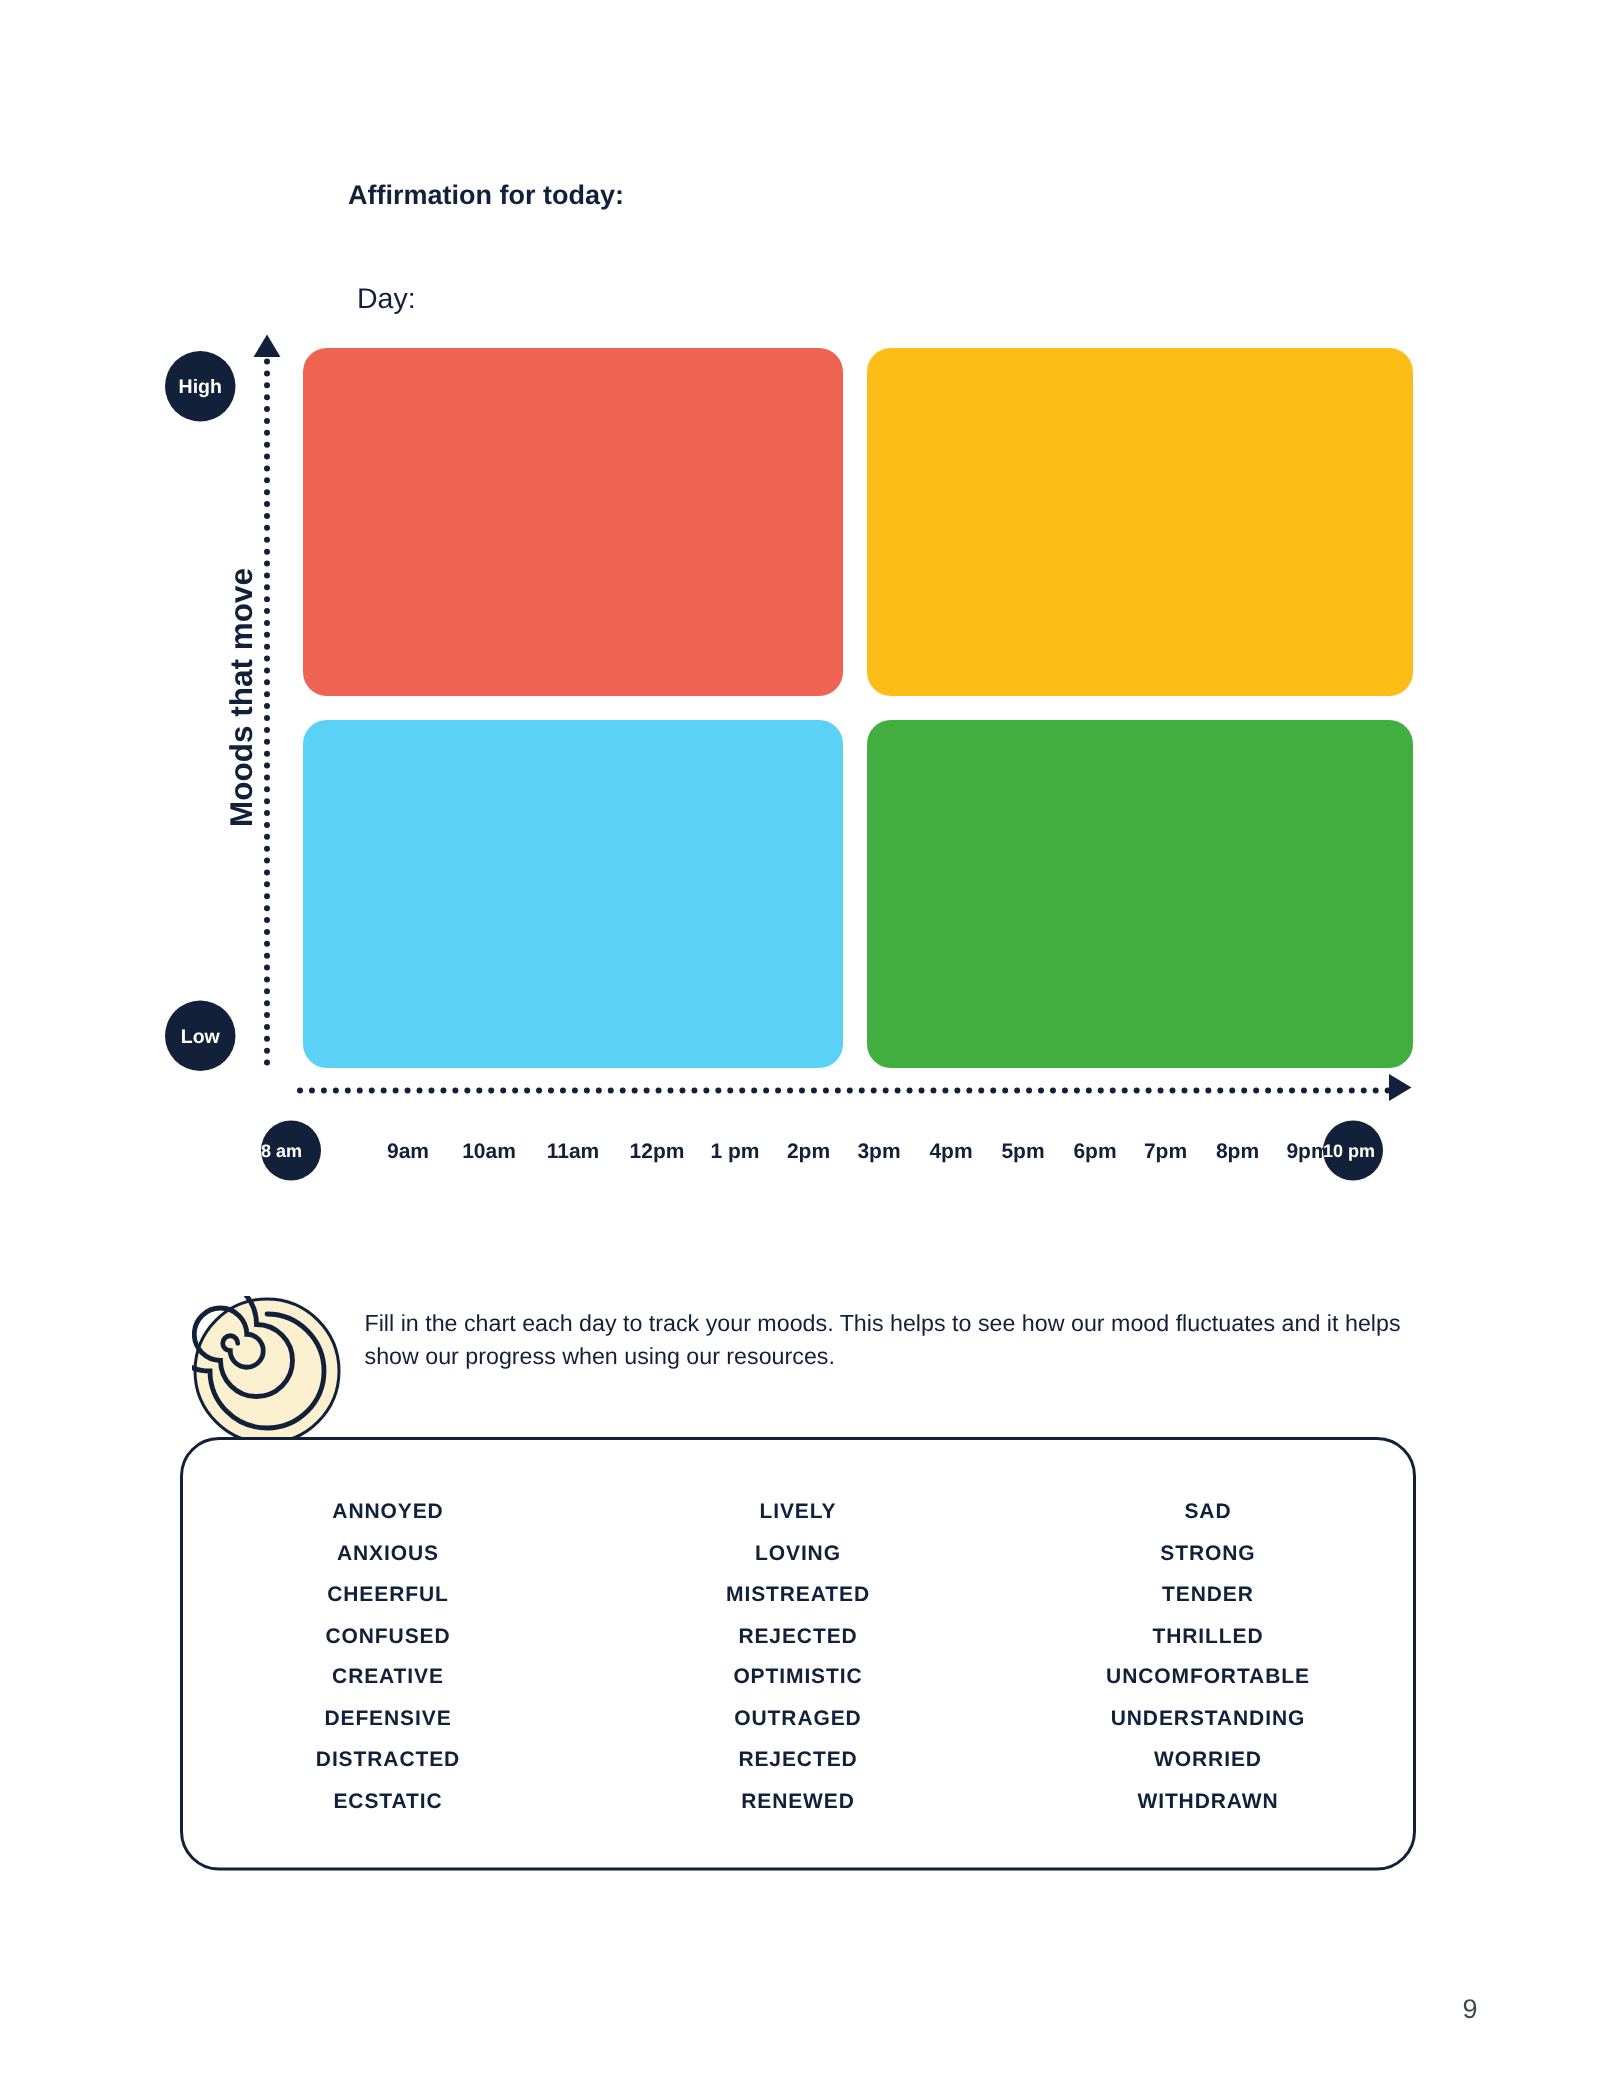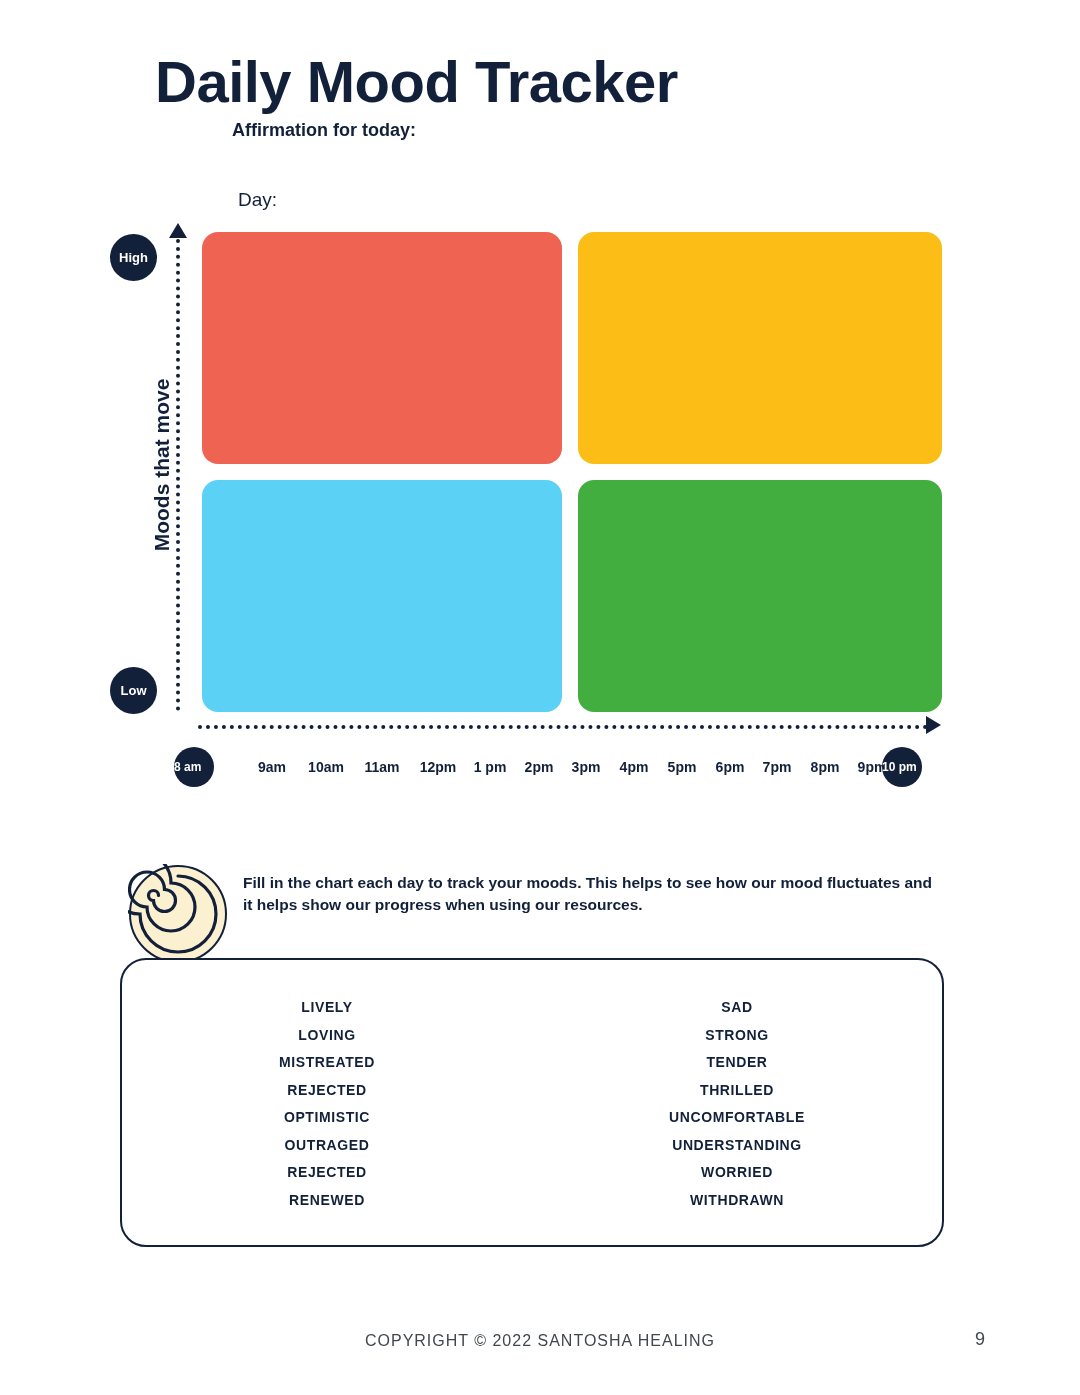--- a/index.html
+++ b/index.html
@@ -169,21 +169,21 @@
   }
 
   
   .instruction {
     position: absolute;
     left: 243px;
     top: 872px;
     width: 700px;
     font-size: 15.5px;
     line-height: 1.45;
-    font-weight: 700;
+    font-weight: 400;
     color: #12203a;
   }
 
   .spiral {
     position: absolute;
     left: 128px;
     top: 864px;
     width: 100px;
     height: 100px;
   }
@@ -235,21 +235,20 @@
     top: 1329px;
     font-size: 18px;
     color: #40474f;
   }
 </style>
 </head>
 <body>
 
 <div class="page">
 
-  <div class="title">Daily Mood Tracker</div>
   <div class="affirmation">Affirmation for today:</div>
   <div class="day-label">Day:</div>
 
   <div class="chart">
 
     <div class="y-axis-line"></div>
     <div class="y-axis-arrow"></div>
 
     <div class="axis-badge badge-high">High</div>
     <div class="axis-badge badge-low">Low</div>
@@ -296,20 +295,30 @@
                a17.5 17.5 0 1 1 17.5 -17.5
                a11 11 0 1 1 -11 11
                a5 5 0 1 1 5 -5" fill="none" stroke="#12203a" stroke-width="3.2" stroke-linecap="round"></path>
     </svg>
   </div>
 
   <div class="instruction">Fill in the chart each day to track your moods. This helps to see how our mood fluctuates and it helps show our progress when using our resources.</div>
 
   <div class="wordbox">
     <div class="word-cols">
+      <div class="word-col">
+        <div class="word">ANNOYED</div>
+        <div class="word">ANXIOUS</div>
+        <div class="word">CHEERFUL</div>
+        <div class="word">CONFUSED</div>
+        <div class="word">CREATIVE</div>
+        <div class="word">DEFENSIVE</div>
+        <div class="word">DISTRACTED</div>
+        <div class="word">ECSTATIC</div>
+      </div>
       <div class="word-col">
         <div class="word">LIVELY</div>
         <div class="word">LOVING</div>
         <div class="word">MISTREATED</div>
         <div class="word">REJECTED</div>
         <div class="word">OPTIMISTIC</div>
         <div class="word">OUTRAGED</div>
         <div class="word">REJECTED</div>
         <div class="word">RENEWED</div>
       </div>
@@ -319,16 +328,15 @@
         <div class="word">TENDER</div>
         <div class="word">THRILLED</div>
         <div class="word">UNCOMFORTABLE</div>
         <div class="word">UNDERSTANDING</div>
         <div class="word">WORRIED</div>
         <div class="word">WITHDRAWN</div>
       </div>
     </div>
   </div>
 
-  <div class="footer">COPYRIGHT © 2022 SANTOSHA HEALING</div>
   <div class="page-number">9</div>
 
 </div>
 
 </body></html>

